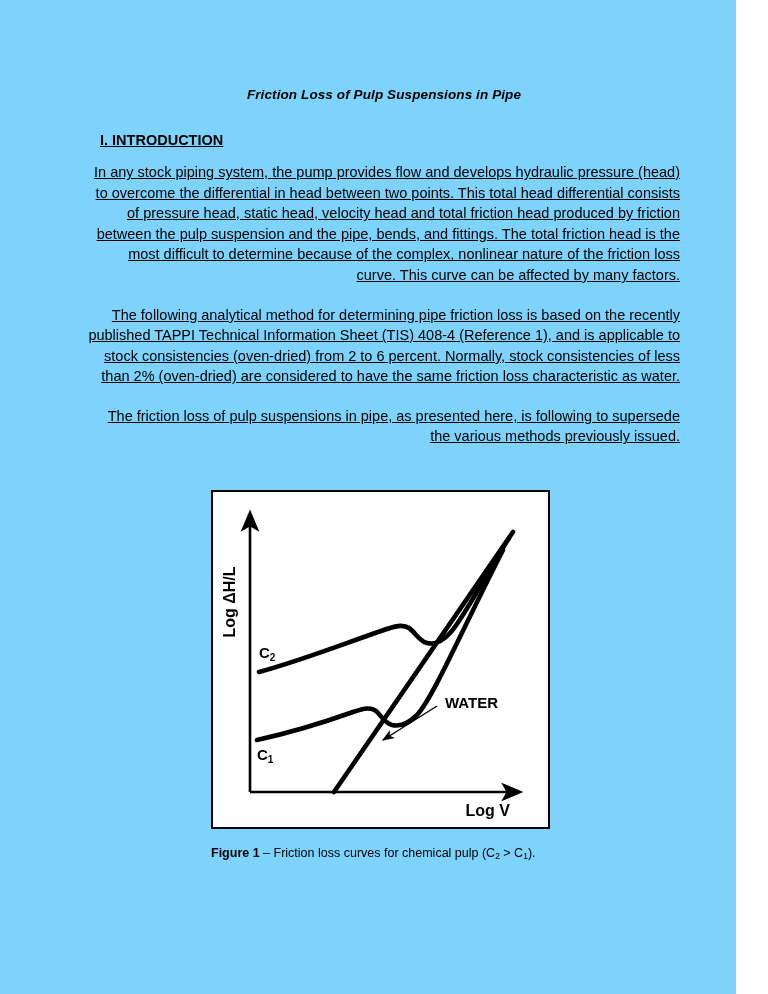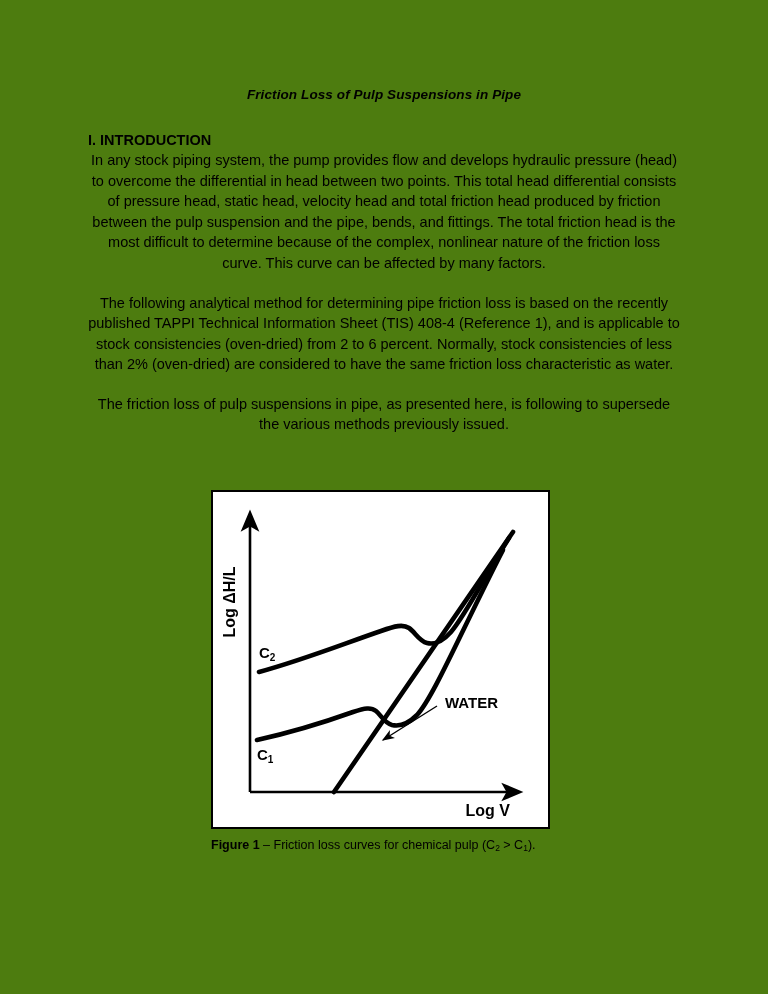--- a/index.html
+++ b/index.html
@@ -12,23 +12,24 @@
     height: 994px;
     font-family: "Liberation Sans", sans-serif;
     color: #000000;
     position: relative;
     overflow: hidden;
   }
 
   .page {
     position: absolute;
     left: 0; top: 0;
-    width: 768px;
+    width: 692px;
     height: 994px;
-    background: #4d7c0f;
+    background: #7dd3fc;
+    padding-left: 44px;
   }
 
   .content {
     position: absolute;
     left: 88px;
     top: 86px;
     width: 592px;
   }
 
   .doc-title {
@@ -38,28 +39,30 @@
     text-align: center;
     letter-spacing: 0.1px;
     margin: 0 0 26px 0;
     line-height: 1.3;
   }
 
   .section-head {
     font-size: 14.5px;
     font-weight: bold;
     line-height: 1.42;
-    margin: 0;
+    margin: 12px;
+    text-decoration: underline;
   }
 
   p.body-text {
     font-size: 14.5px;
     line-height: 1.42;
     margin: 0;
-    text-align: center;
+    text-align: right;
+    text-decoration: underline;
   }
 
   .gap {
     height: 19px;
   }
 
   .bold-inline {
     font-weight: bold;
   }
 
@@ -78,21 +81,21 @@
     border: 2px solid #000000;
     background: #ffffff;
     box-sizing: border-box;
   }
 
   .figure-box svg {
     display: block;
   }
 
   .fig-caption {
-    margin-top: 8px;
+    margin-top: 16px;
     font-size: 12.5px;
     line-height: 1.3;
     white-space: nowrap;
   }
   .fig-caption .cap-label {
     font-weight: bold;
   }
   .fig-caption sub {
     font-size: 8.5px;
     vertical-align: baseline;

